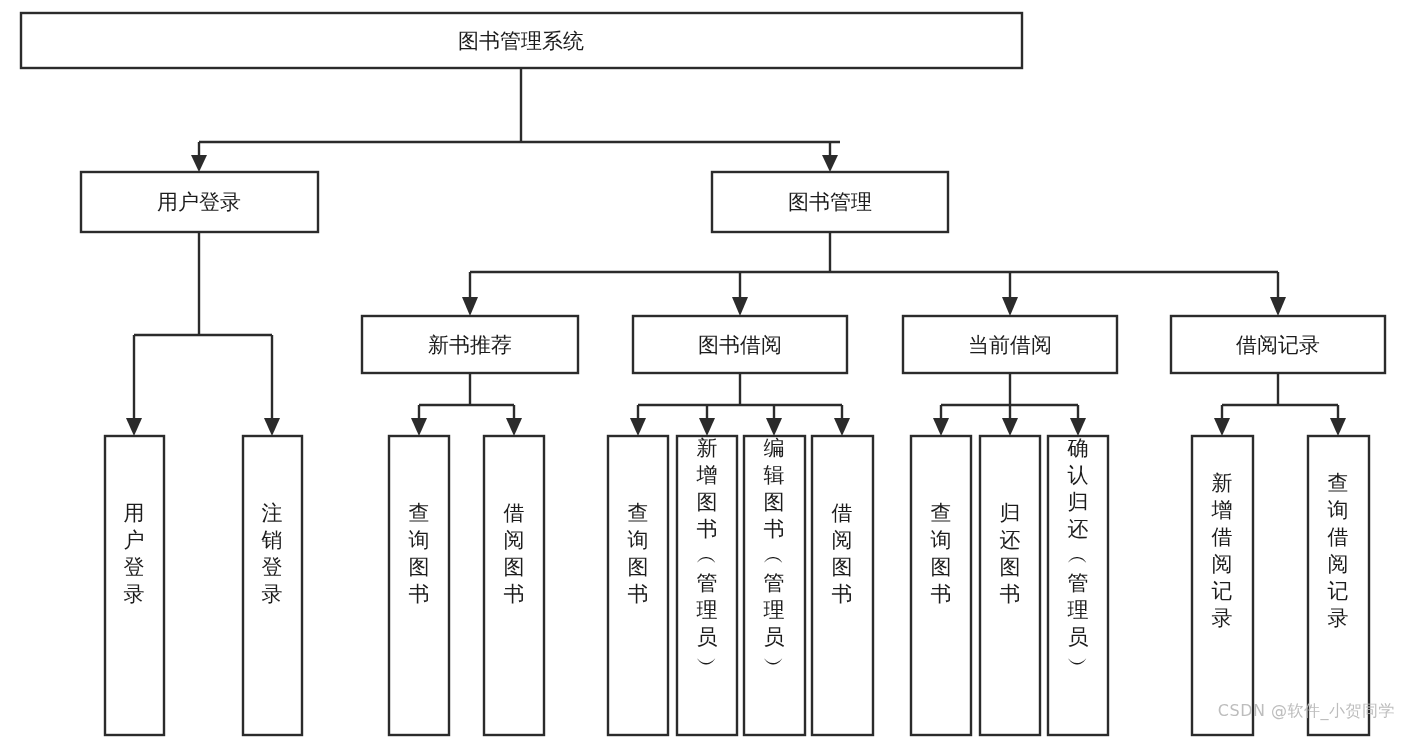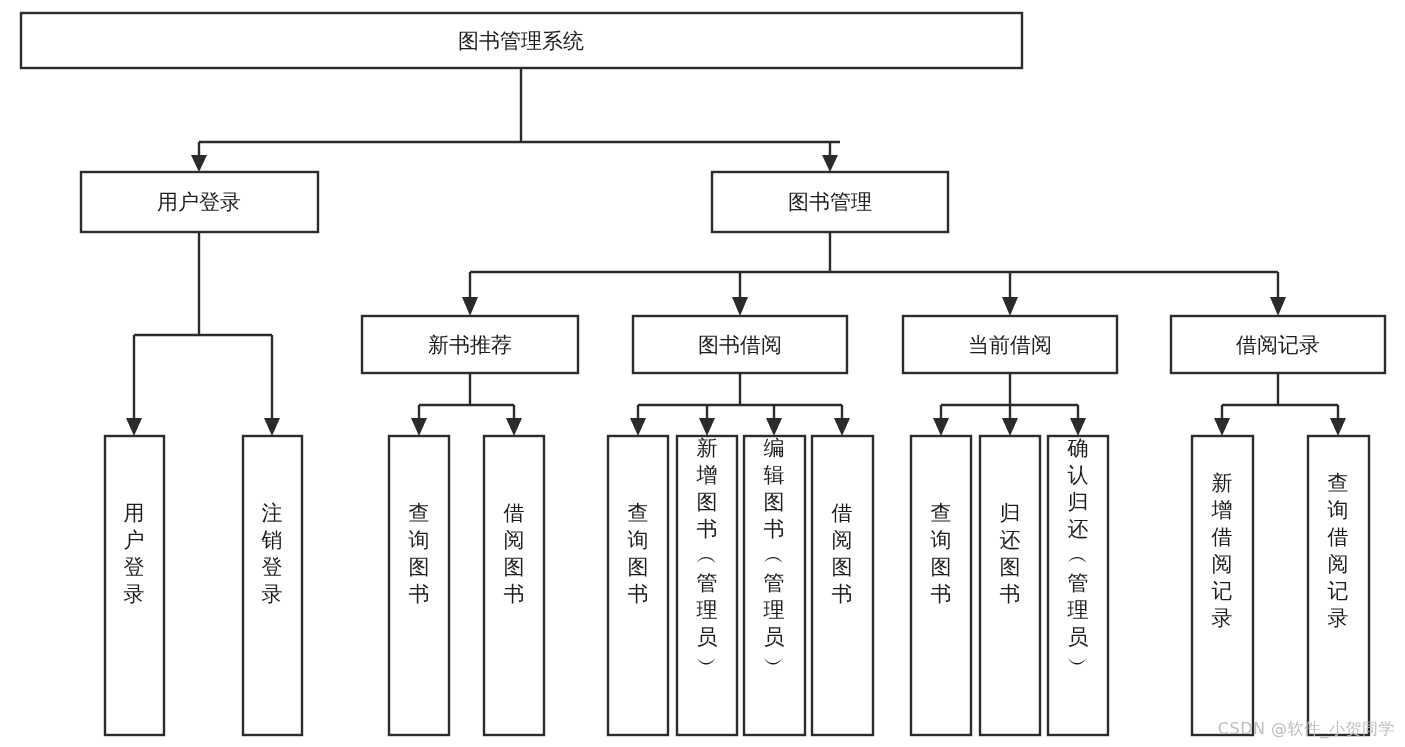--- a/index.html
+++ b/index.html
@@ -48,21 +48,21 @@
     stroke-width: 2.4;
     fill: none;
   }
   .arrow-head {
     fill: #2b2b2b;
     stroke: none;
   }
   .watermark {
     position: absolute;
     right: 10px;
-    bottom: 7px;
+    bottom: 25px;
     font-family: "DejaVu Sans", "Liberation Sans", sans-serif;
     font-size: 16px;
     color: #bdbdbd;
     white-space: nowrap;
     letter-spacing: 0.5px;
     pointer-events: none;
   }
 </style>
 </head>
 <body>

